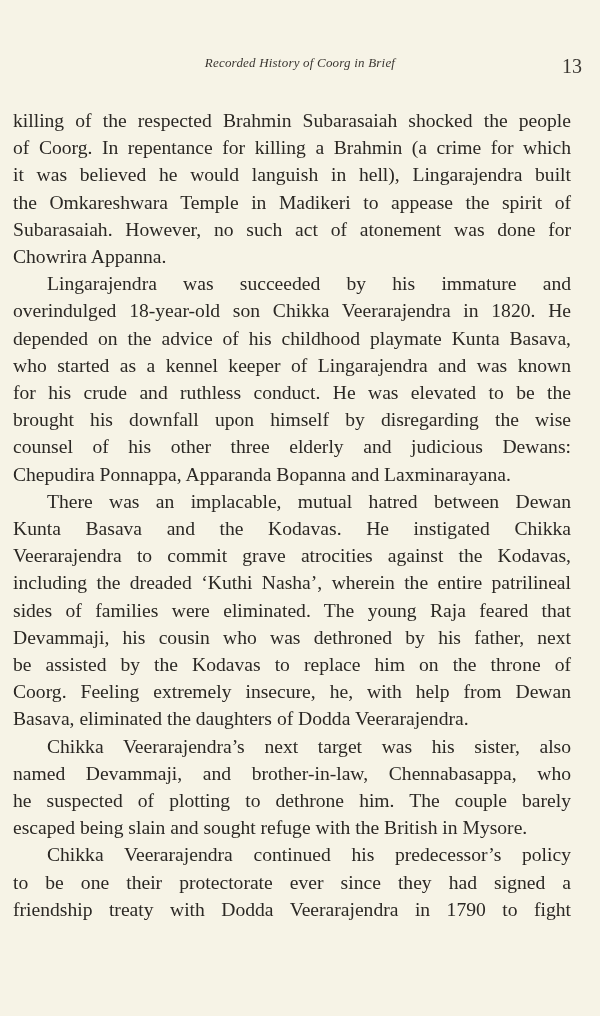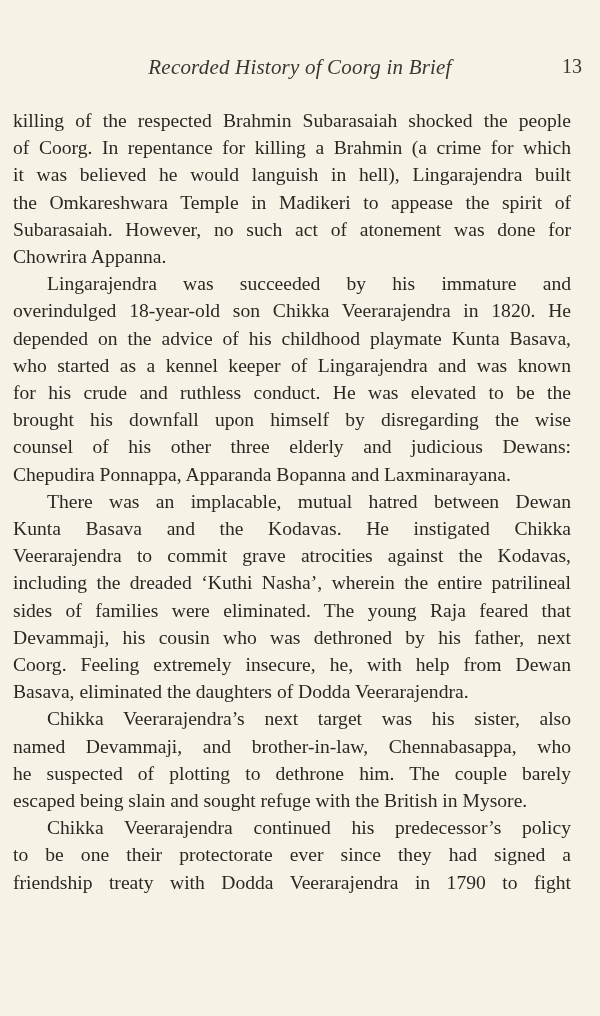--- a/index.html
+++ b/index.html
@@ -8,21 +8,21 @@
     background:#f6f3e6;
     font-family:"Liberation Serif","DejaVu Serif",serif;
     color:#2b2824;
     position:relative;
   }
   .header {
     position:absolute; top:52px; left:0; width:600px; height:28px;
   }
   .running-title {
     position:absolute; left:0; right:0; text-align:center;
-    font-style:italic; font-size:21px; top:3px; letter-spacing:0.2px;
+    font-style:italic; font-size:13px; top:3px; letter-spacing:0.2px;
     color:#3a3631;
   }
   .page-number {
     position:absolute; right:18px; top:3px; font-size:20px; color:#3a3631;
   }
   .body-text {
     position:absolute; top:107px; left:13px; width:558px;
     font-size:19.6px; line-height:27.2px;
   }
   .body-text p { margin:0; text-align:justify; text-align-last:left; }
@@ -56,20 +56,21 @@
       <span class="line">counsel of his other three elderly and judicious Dewans:</span>
       <span class="line last">Chepudira Ponnappa, Apparanda Bopanna and Laxminarayana.</span>
     </p>
     <p>
       <span class="line" style="text-indent: 34px;">There was an implacable, mutual hatred between Dewan</span>
       <span class="line">Kunta Basava and the Kodavas. He instigated Chikka</span>
       <span class="line">Veerarajendra to commit grave atrocities against the Kodavas,</span>
       <span class="line">including the dreaded ‘Kuthi Nasha’, wherein the entire patrilineal</span>
       <span class="line">sides of families were eliminated. The young Raja feared that</span>
       <span class="line">Devammaji, his cousin who was dethroned by his father, next</span>
+      <span class="line">be assisted by the Kodavas to replace him on the throne of</span>
       <span class="line">Coorg. Feeling extremely insecure, he, with help from Dewan</span>
       <span class="line last">Basava, eliminated the daughters of Dodda Veerarajendra.</span>
     </p>
     <p>
       <span class="line" style="text-indent: 34px;">Chikka Veerarajendra’s next target was his sister, also</span>
       <span class="line">named Devammaji, and brother-in-law, Chennabasappa, who</span>
       <span class="line">he suspected of plotting to dethrone him. The couple barely</span>
       <span class="line last">escaped being slain and sought refuge with the British in Mysore.</span>
     </p>
     <p>

